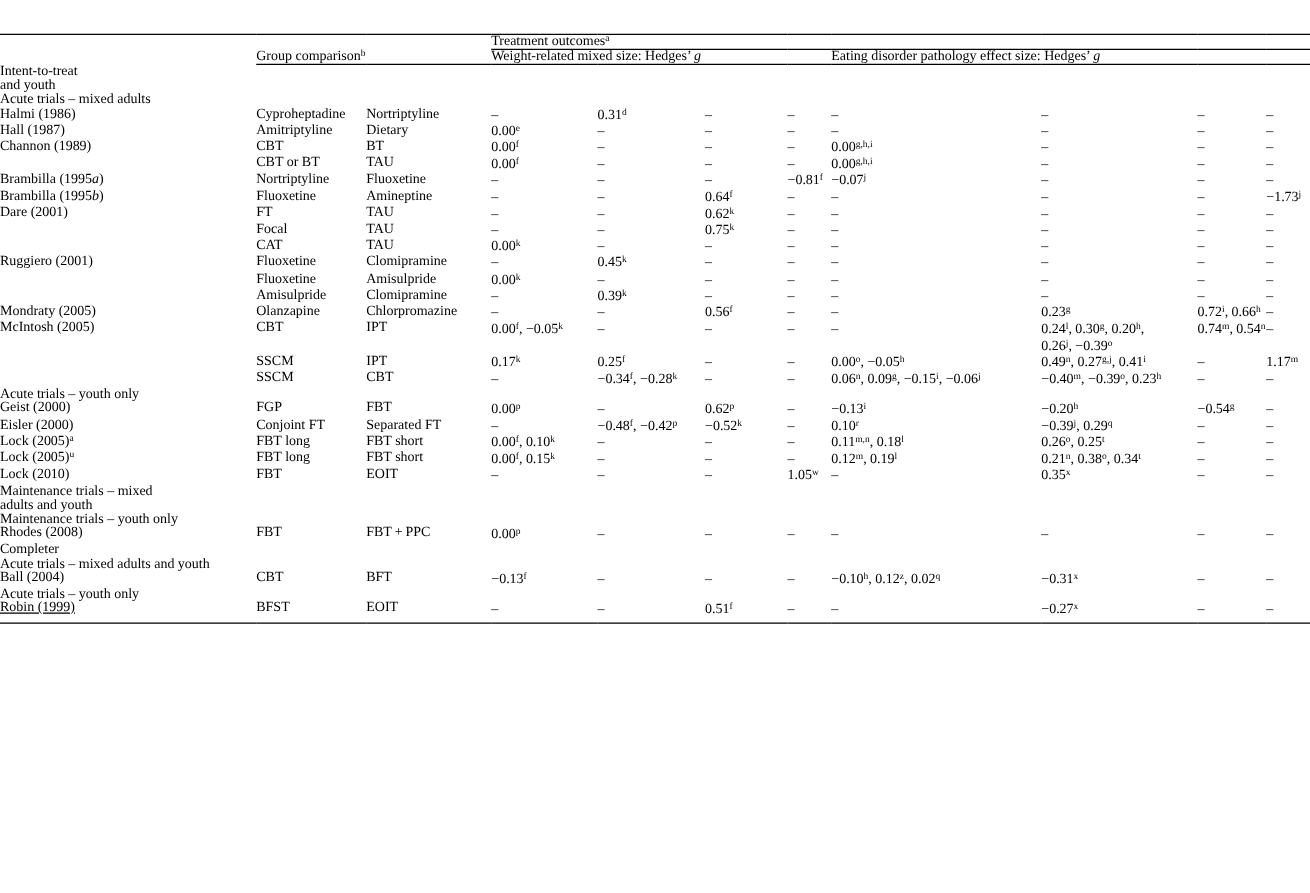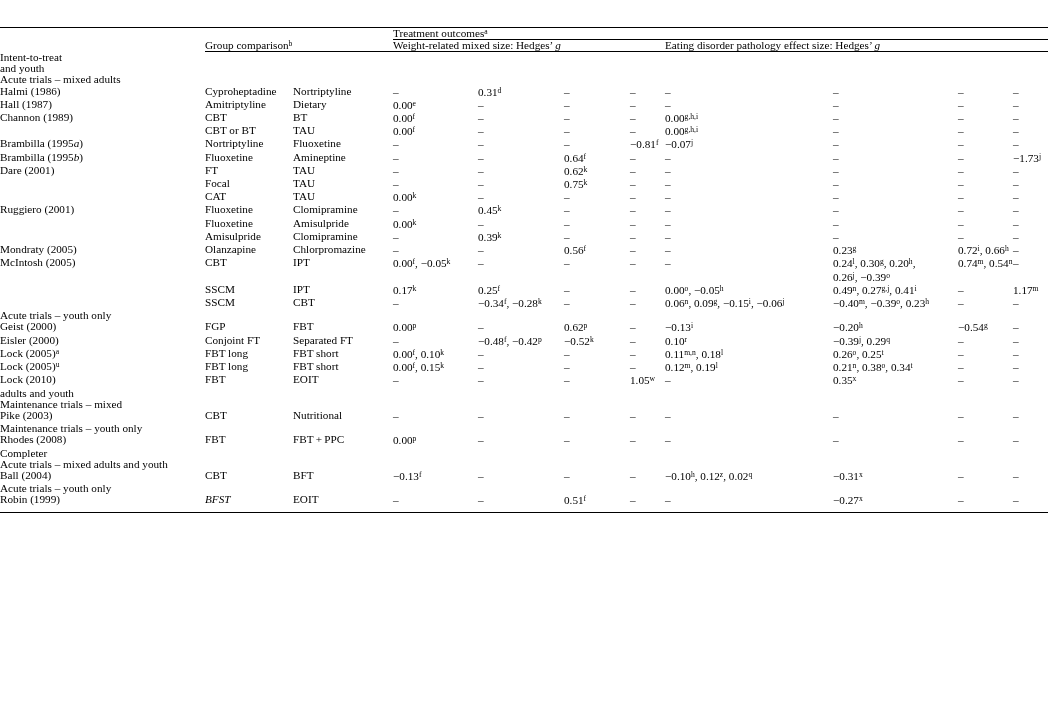--- a/index.html
+++ b/index.html
@@ -446,57 +446,44 @@
           <td class="hdr-pad tight">–</td>
           <td class="hdr-pad tight">–</td>
           <td class="hdr-pad tight">–</td>
           <td class=" tight">1.05<sup>w</sup></td>
           <td class="hdr-pad tight">–</td>
           <td class="hdr-pad tight">0.35<sup>x</sup></td>
           <td class="hdr-pad tight">–</td>
           <td class=" tight">–</td>
         </tr>
         <tr class="drow">
+          <td class="ind1 sec">Maintenance trials – mixed</td>
+          <td></td>
+          <td></td>
+          <td></td>
+          <td></td>
+          <td></td>
+          <td></td>
+          <td></td>
+          <td></td>
+          <td></td>
+          <td></td>
+        </tr>
+        <tr class="drow">
           <td class="ind1 sec">adults and youth</td>
           <td></td>
           <td></td>
           <td></td>
           <td></td>
           <td></td>
           <td></td>
           <td></td>
           <td></td>
           <td></td>
           <td></td>
-        </tr>
-        <tr class="drow">
-          <td class="ind1 sec">Maintenance trials – mixed</td>
-          <td></td>
-          <td></td>
-          <td></td>
-          <td></td>
-          <td></td>
-          <td></td>
-          <td></td>
-          <td></td>
-          <td></td>
-          <td></td>
-        </tr>
-        <tr class="drow">
-          <td class="ind2">Pike (2003)</td>
-          <td class="grp-pad">CBT</td>
-          <td>Nutritional</td>
-          <td class="hdr-pad tight">–</td>
-          <td class="hdr-pad tight">–</td>
-          <td class="hdr-pad tight">–</td>
-          <td class=" tight">–</td>
-          <td class="hdr-pad tight">–</td>
-          <td class="hdr-pad tight">–</td>
-          <td class="hdr-pad tight">–</td>
-          <td class=" tight">–</td>
         </tr>
         <tr class="drow">
           <td class="ind1 sec">Maintenance trials – youth only</td>
           <td></td>
           <td></td>
           <td></td>
           <td></td>
           <td></td>
           <td></td>
           <td></td>
@@ -563,22 +550,22 @@
           <td></td>
           <td></td>
           <td></td>
           <td></td>
           <td></td>
           <td></td>
           <td></td>
           <td></td>
         </tr>
         <tr class="drow last-row">
-          <td class="ind2" style="border-bottom: 1.6px solid rgb(0, 0, 0); padding-bottom: 4px;">Robin (1999)</td>
-          <td class="grp-pad" style="border-bottom: 1.6px solid rgb(0, 0, 0); padding-bottom: 4px; font-style: italic;">BFST</td>
+          <td class="ind2" style="border-bottom: 1.6px solid rgb(0, 0, 0); padding-bottom: 4px; text-decoration: underline;">Robin (1999)</td>
+          <td class="grp-pad" style="border-bottom: 1.6px solid rgb(0, 0, 0); padding-bottom: 4px;">BFST</td>
           <td style="border-bottom: 1.6px solid rgb(0, 0, 0); padding-bottom: 4px;">EOIT</td>
           <td class="hdr-pad tight" style="border-bottom: 1.6px solid rgb(0, 0, 0); padding-bottom: 4px;">–</td>
           <td class="hdr-pad tight" style="border-bottom: 1.6px solid rgb(0, 0, 0); padding-bottom: 4px;">–</td>
           <td class="hdr-pad tight" style="border-bottom: 1.6px solid rgb(0, 0, 0); padding-bottom: 4px;">0.51<sup>f</sup></td>
           <td class=" tight" style="border-bottom: 1.6px solid rgb(0, 0, 0); padding-bottom: 4px;">–</td>
           <td class="hdr-pad tight" style="border-bottom: 1.6px solid rgb(0, 0, 0); padding-bottom: 4px;">–</td>
           <td class="hdr-pad tight" style="border-bottom: 1.6px solid rgb(0, 0, 0); padding-bottom: 4px;">−0.27<sup>x</sup></td>
           <td class="hdr-pad tight" style="border-bottom: 1.6px solid rgb(0, 0, 0); padding-bottom: 4px;">–</td>
           <td class=" tight" style="border-bottom: 1.6px solid rgb(0, 0, 0); padding-bottom: 4px;">–</td>
         </tr>

